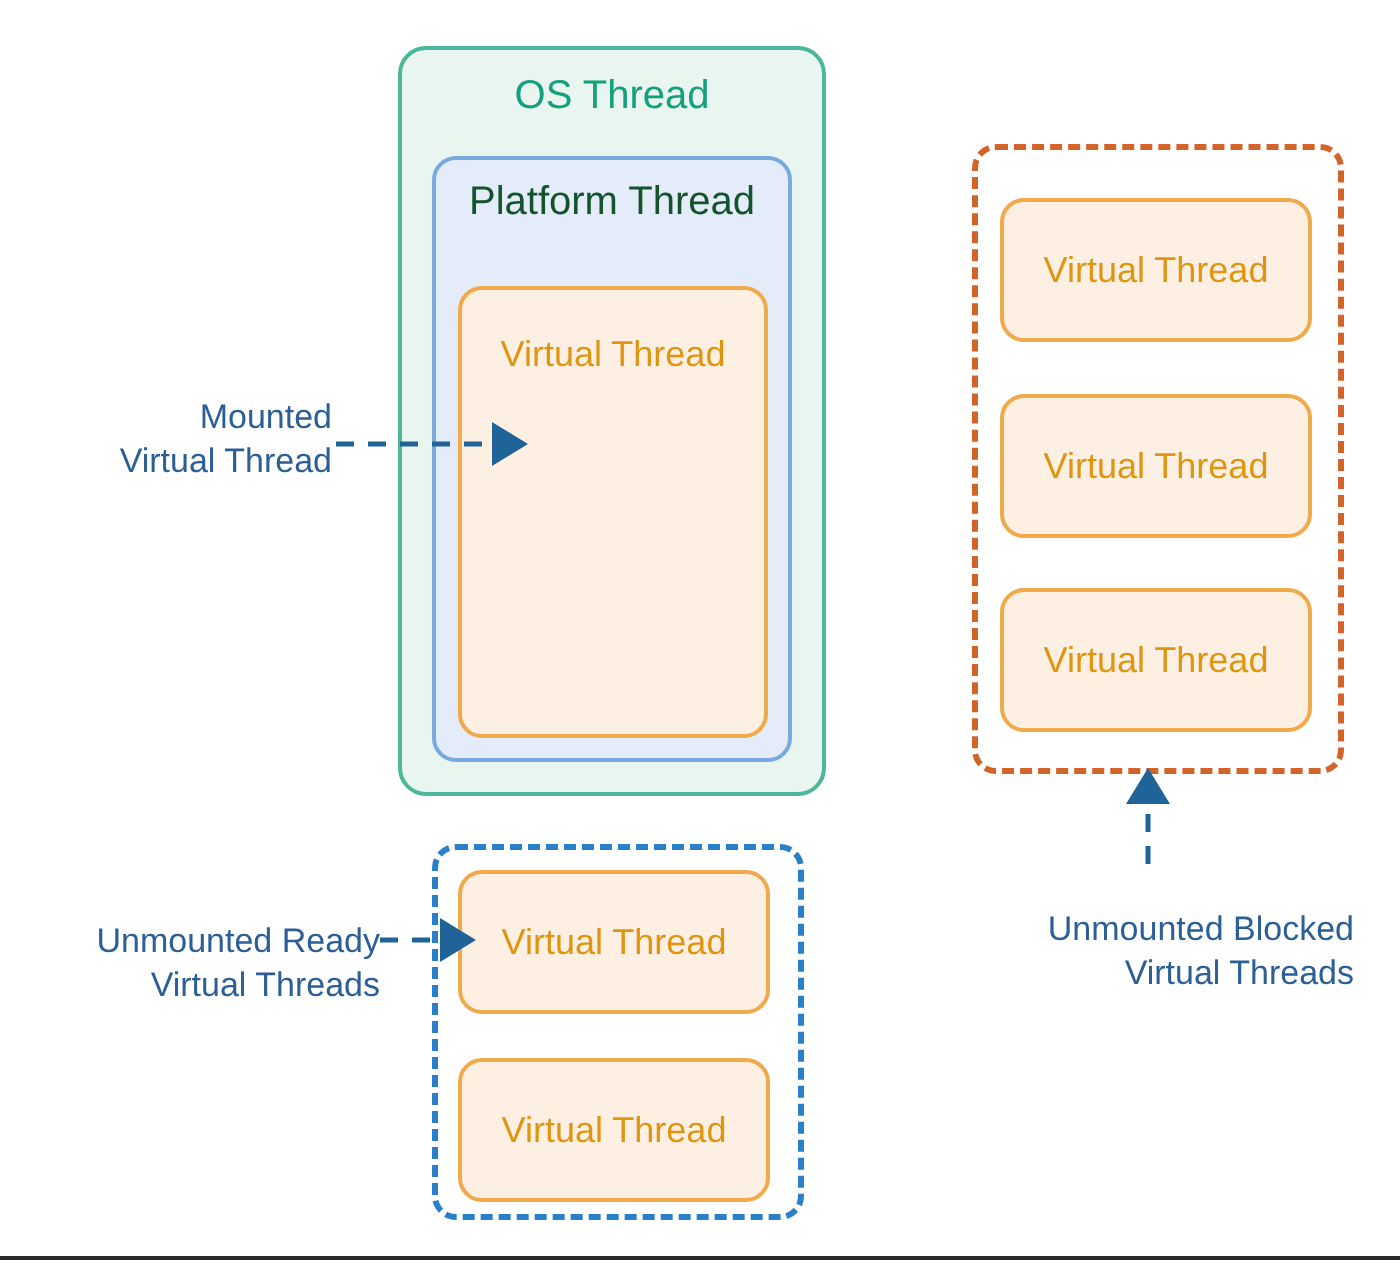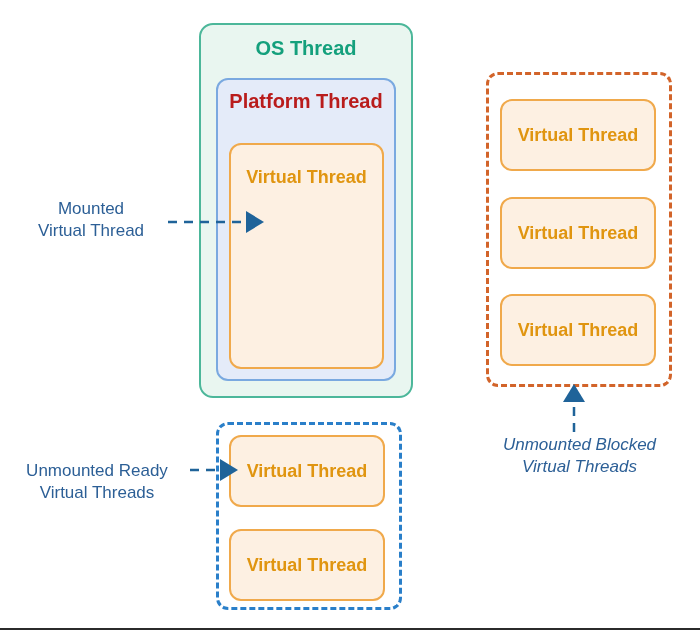--- a/index.html
+++ b/index.html
@@ -23,21 +23,20 @@
     position: absolute;
     box-sizing: border-box;
     display: flex;
     justify-content: center;
   }
   .box-label {
     font-size: 19px;
     line-height: 1.15;
     white-space: nowrap;
     user-select: none;
-    font-weight: bold;
   }
 
   
   .os-thread {
     left: 199px;
     top: 23px;
     width: 214px;
     height: 375px;
     border: 2px solid #4cb79a;
     border-radius: 14px;
@@ -56,21 +55,21 @@
     top: 78px;
     width: 180px;
     height: 303px;
     border: 2px solid #7aa9e0;
     border-radius: 12px;
     background: #e4ebf9;
     align-items: flex-start;
     padding-top: 10px;
   }
   .platform-thread .box-label {
-    color: #b91c1c;
+    color: #14532d;
     font-size: 20px;
   }
 
   
   .vthread {
     border: 2px solid #f0a94b;
     border-radius: 12px;
     background: #fdf0e2;
     align-items: flex-start;
   }
@@ -121,39 +120,38 @@
   .vt-b3 { left: 500px; top: 294px; }
   .vt-r1 { left: 229px; top: 435px; }
   .vt-r2 { left: 229px; top: 529px; }
 
   
   .annot {
     position: absolute;
     color: #2c5f96;
     font-size: 17px;
     line-height: 1.3;
-    text-align: center;
+    text-align: right;
     white-space: pre-line;
     user-select: none;
   }
   .annot-mounted {
     left: 16px;
     top: 198px;
     width: 150px;
   }
   .annot-ready {
     left: 4px;
     top: 460px;
     width: 186px;
   }
   .annot-blocked {
     left: 482px;
-    top: 434px;
+    top: 454px;
     width: 195px;
-    font-style: italic;
   }
 
   
   .arrow-svg {
     position: absolute;
     overflow: visible;
   }
   .arrow-mounted { left: 168px; top: 208px; }
   .arrow-ready   { left: 190px; top: 456px; }
   .arrow-blocked { left: 560px; top: 382px; }

